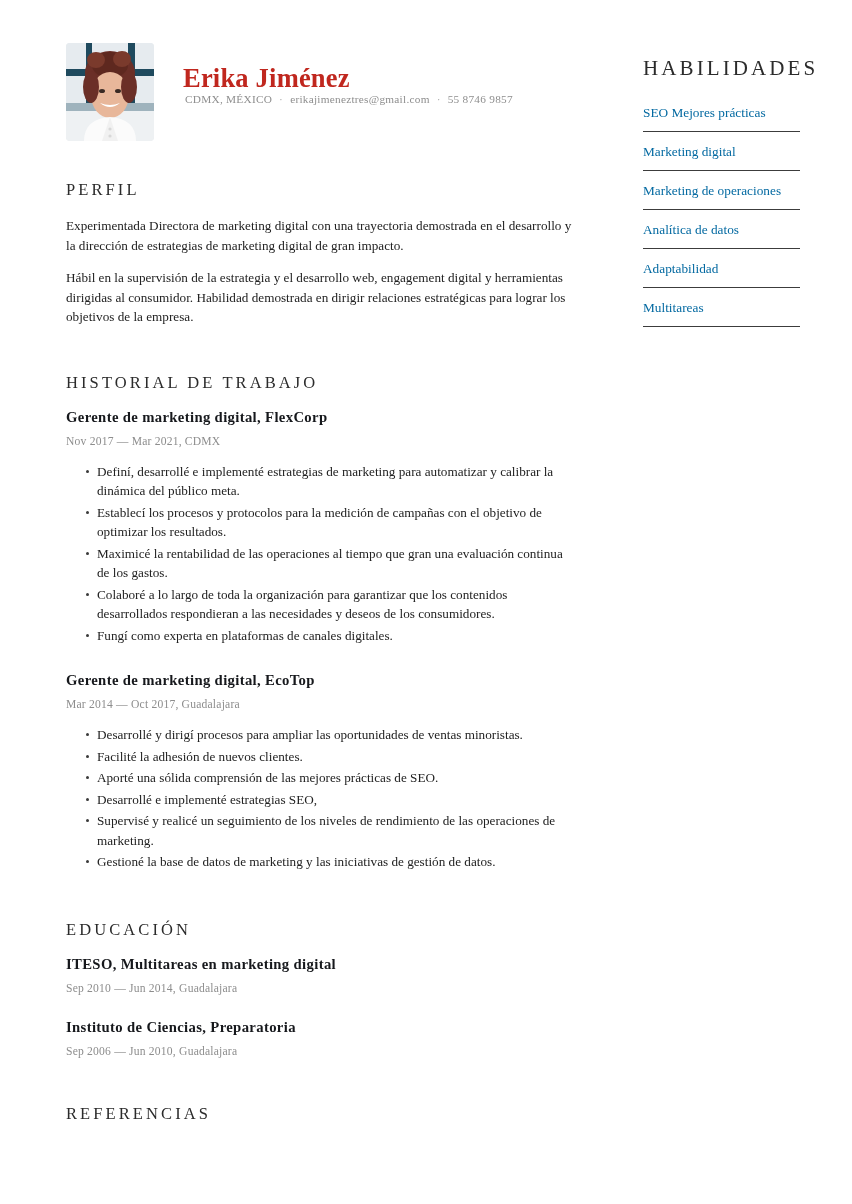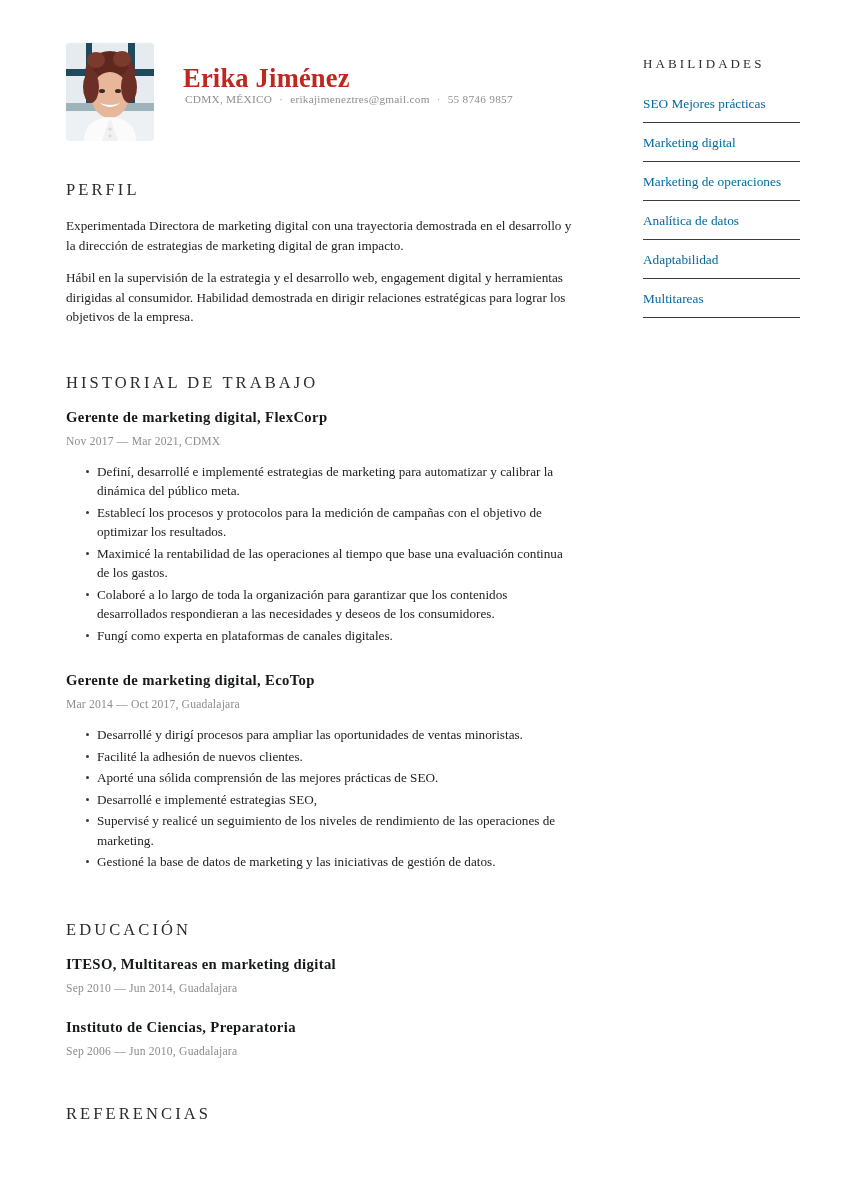--- a/index.html
+++ b/index.html
@@ -126,21 +126,21 @@
   }
 
   
   .sidebar {
     position: absolute;
     left: 643px;
     top: 56px;
     width: 157px;
   }
   .sidebar-title {
-    font-size: 13px;
+    font-size: 21px;
     letter-spacing: 3.1px;
     color: #2b2b2b;
     font-weight: 400;
     margin: 0 0 23px 0;
     text-transform: uppercase;
     white-space: nowrap;
   }
   .skill {
     font-size: 13.3px;
     line-height: 17px;
@@ -198,21 +198,21 @@
 
     <section>
       <h2 class="section-title">HISTORIAL DE TRABAJO</h2>
 
       <div>
         <h3 class="job-title">Gerente de marketing digital, FlexCorp</h3>
         <p class="job-meta">Nov 2017 — Mar 2021, CDMX</p>
         <ul class="bullets">
           <li>Definí, desarrollé e implementé estrategias de marketing para automatizar y calibrar la dinámica del público meta.</li>
           <li>Establecí los procesos y protocolos para la medición de campañas con el objetivo de optimizar los resultados.</li>
-          <li>Maximicé la rentabilidad de las operaciones al tiempo que base una evaluación continua de los gastos.</li>
+          <li>Maximicé la rentabilidad de las operaciones al tiempo que gran una evaluación continua de los gastos.</li>
           <li>Colaboré a lo largo de toda la organización para garantizar que los contenidos desarrollados respondieran a las necesidades y deseos de los consumidores.</li>
           <li>Fungí como experta en plataformas de canales digitales.</li>
         </ul>
       </div>
 
       <div class="block-gap-job"></div>
 
       <div>
         <h3 class="job-title">Gerente de marketing digital, EcoTop</h3>
         <p class="job-meta">Mar 2014 — Oct 2017, Guadalajara</p>

